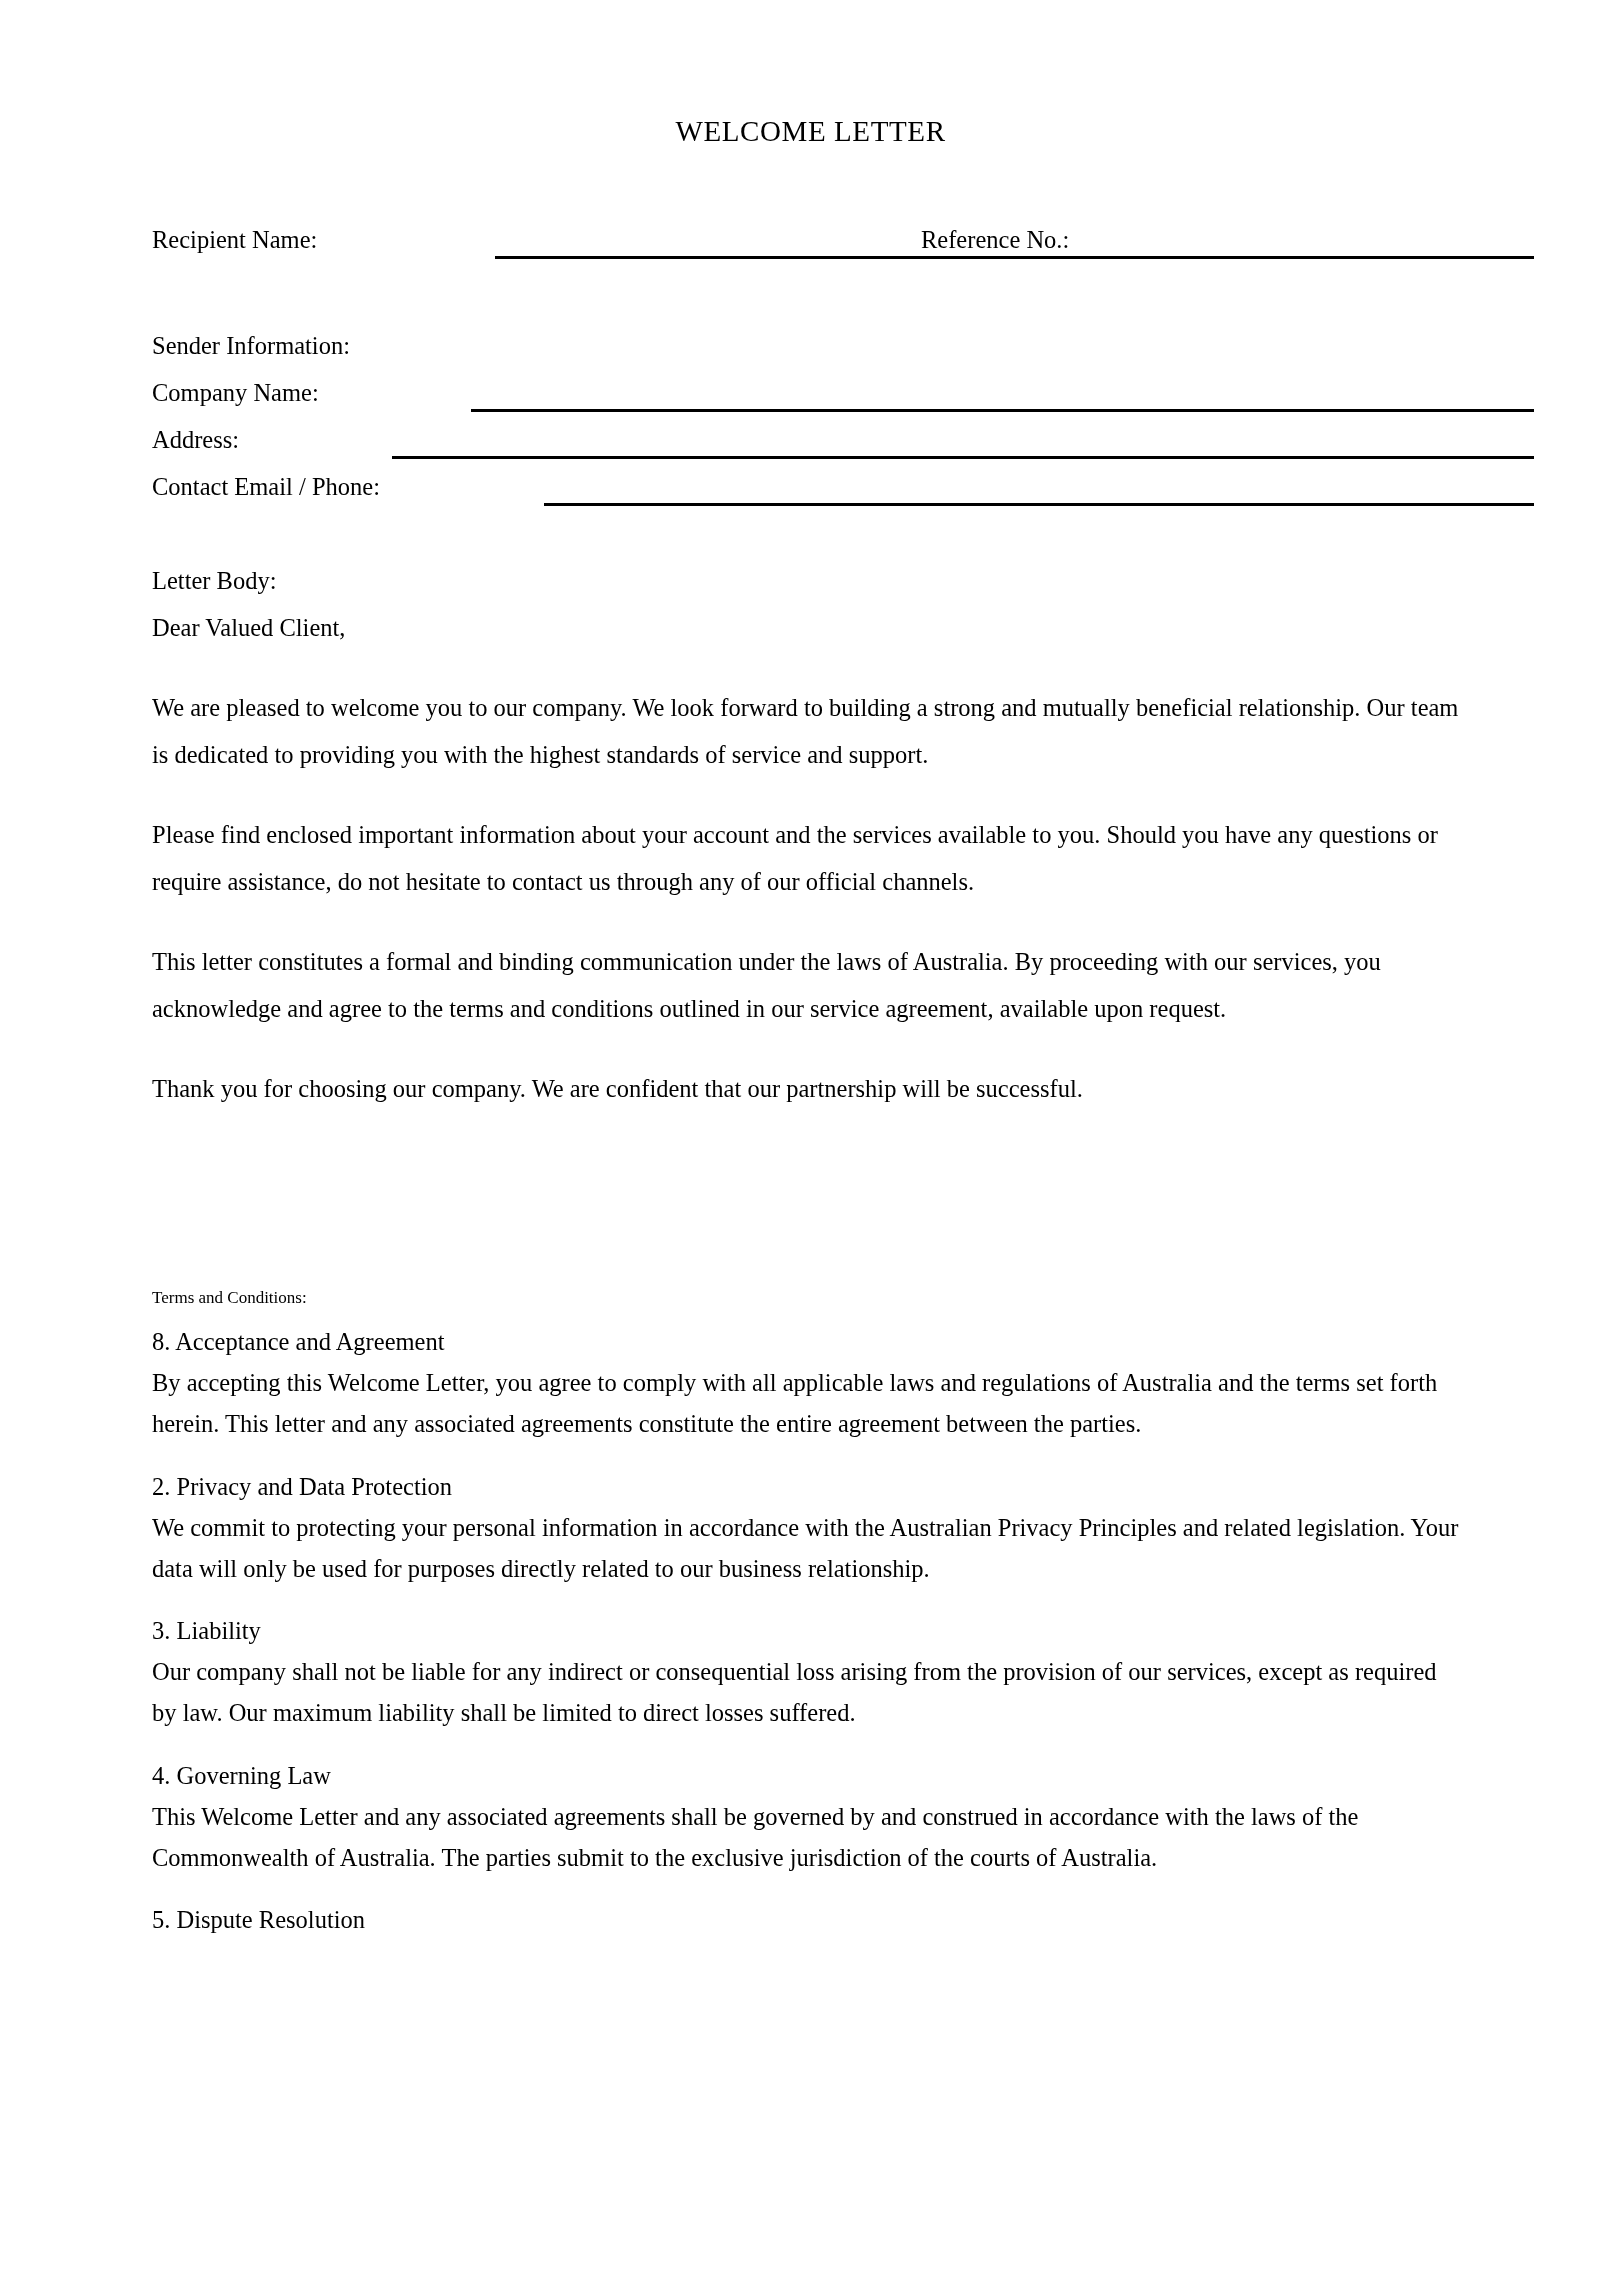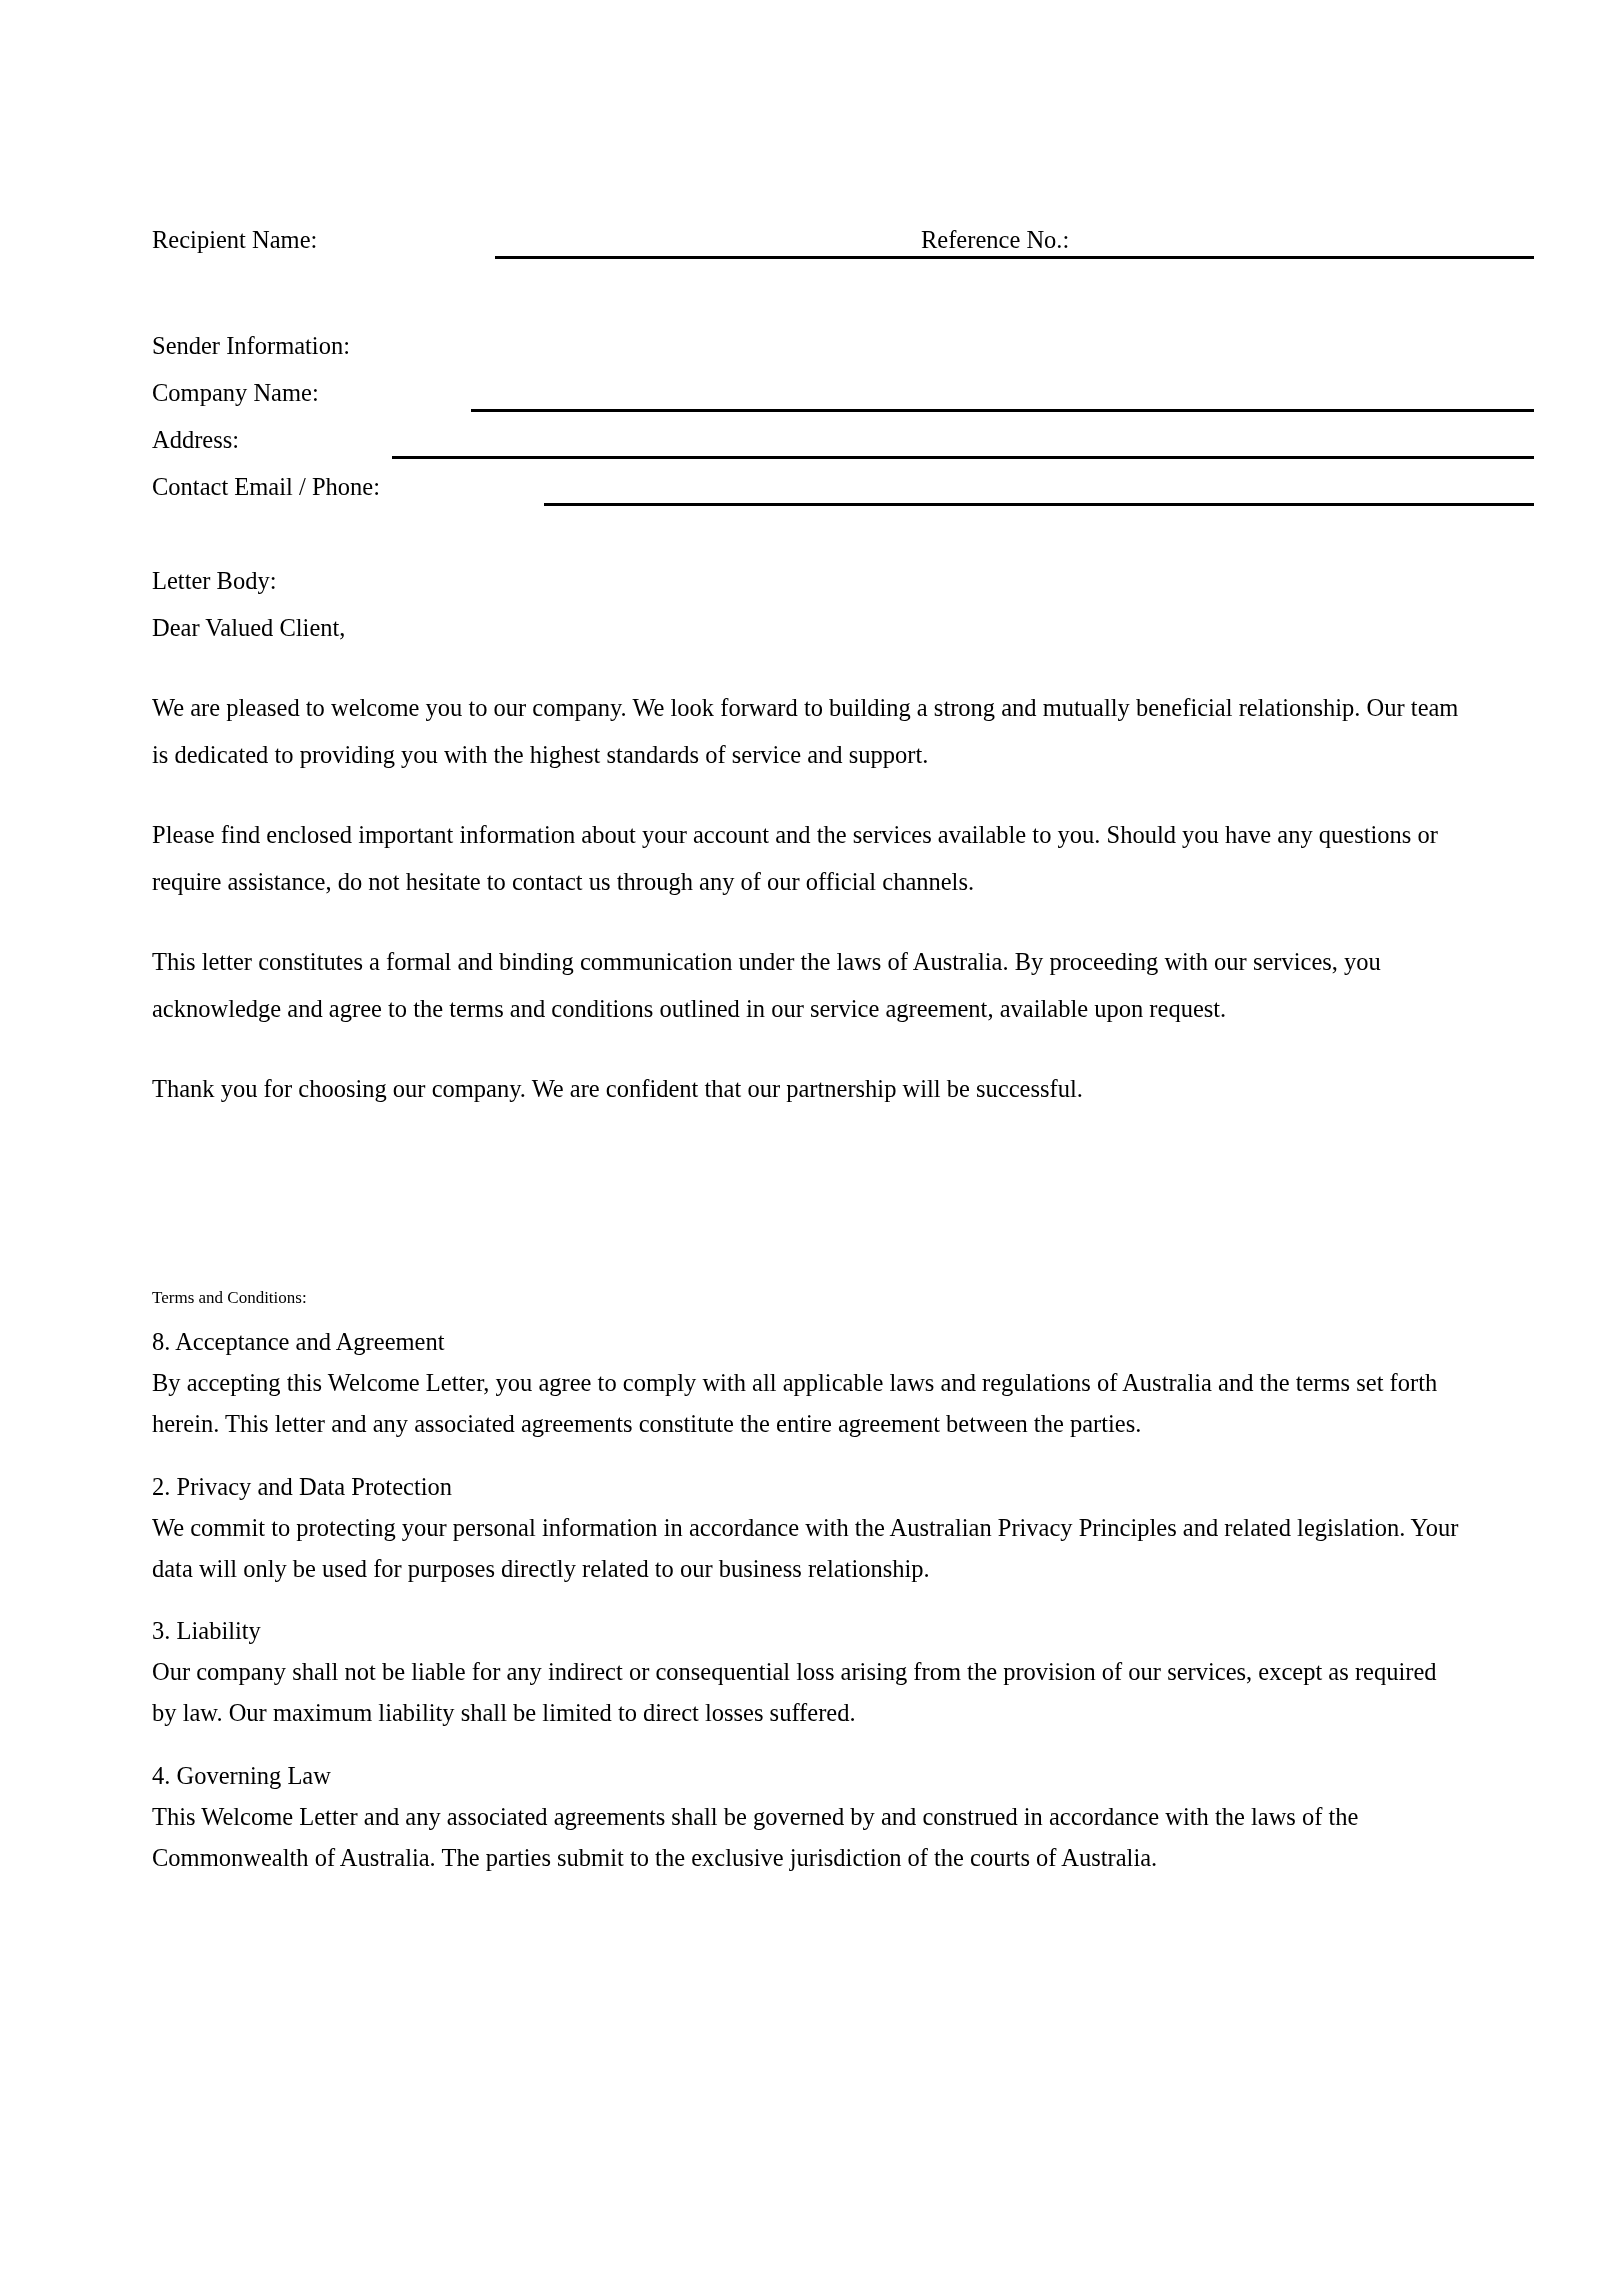--- a/index.html
+++ b/index.html
@@ -92,20 +92,21 @@
   }
   .terms-item {
     margin: 0 0 21.6px 0;
   }
 </style>
 </head>
 <body>
 
 <div class="page">
 
+  <div class="doc-title">WELCOME LETTER</div>
 
   <div class="field-row" style="top:225px;">
     <span class="field-label">Recipient Name:</span>
     <span class="field-label-right" style="left:769px;">Reference No.:</span>
     <span class="field-rule" style="left:343px; right:-9.8px; top:31px;"></span>
   </div>
 
   <div class="block" style="top:331px;">
     <div class="field-label" style="position:relative;">Sender Information:</div>
   </div>
@@ -160,17 +161,18 @@
       <div class="terms-item-title">3. Liability</div>
       <div class="terms-item-body">Our company shall not be liable for any indirect or consequential loss arising from the provision of our services, except as required by law. Our maximum liability shall be limited to direct losses suffered.</div>
     </div>
 
     <div class="terms-item">
       <div class="terms-item-title">4. Governing Law</div>
       <div class="terms-item-body">This Welcome Letter and any associated agreements shall be governed by and construed in accordance with the laws of the Commonwealth of Australia. The parties submit to the exclusive jurisdiction of the courts of Australia.</div>
     </div>
 
     <div class="terms-item">
+      <div class="terms-item-title">5. Dispute Resolution</div>
     </div>
   </div>
 
 </div>
 
 
 </body></html>

